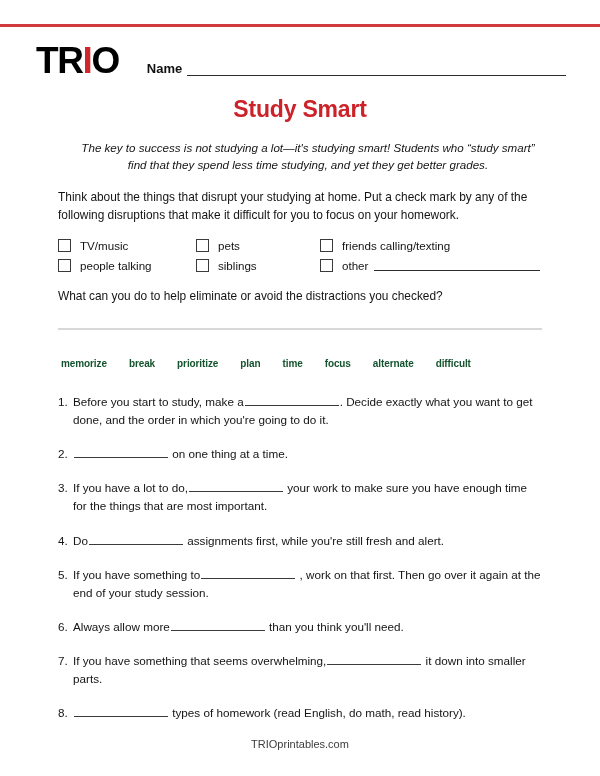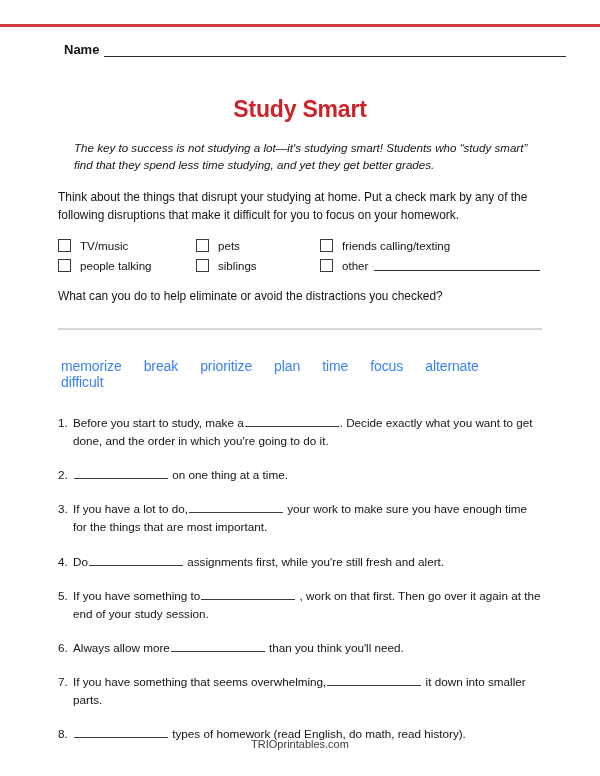--- a/index.html
+++ b/index.html
@@ -103,20 +103,21 @@
     letter-spacing: -0.2px;
     margin: 0 0 16px 0;
   }
 
   .intro {
     font-size: 11.6px;
     font-style: italic;
     line-height: 1.48;
     margin: 0 0 16px 16px;
     color: #141414;
+    text-align: center;
   }
 
   .instructions {
     font-size: 11.9px;
     line-height: 1.5;
     margin: 0 0 14px 0;
     color: #141414;
   }
 
   
@@ -171,23 +172,23 @@
     color: #141414;
   }
   .wordbank {
     display: flex;
     flex-wrap: wrap;
     gap: 0 22px;
     margin: 0 0 24px 0;
     padding-left: 3px;
   }
   .wordbank .word {
-    font-size: 14px;
-    font-weight: normal;
-    color: #3b82f6;
+    font-size: 10px;
+    font-weight: bold;
+    color: #14532d;
     letter-spacing: -0.1px;
     white-space: nowrap;
   }
 
   
   .items {
     margin: 0;
     padding: 0;
     list-style: none;
   }
@@ -230,20 +231,21 @@
 </head>
 <body>
 
 <div class="header">
 
   <div class="header-rule-row">
     <div class="red-rule"></div>
   </div>
 
   <div class="logo-row">
+    <div class="trio-logo"><span>TR</span><span class="trio-i">I</span><span>O</span></div>
 
     <div class="name-wrap">
       <span class="name-label">Name</span>
       <span class="name-line"></span>
     </div>
   </div>
 
 </div>
 
 <div class="sheet">

